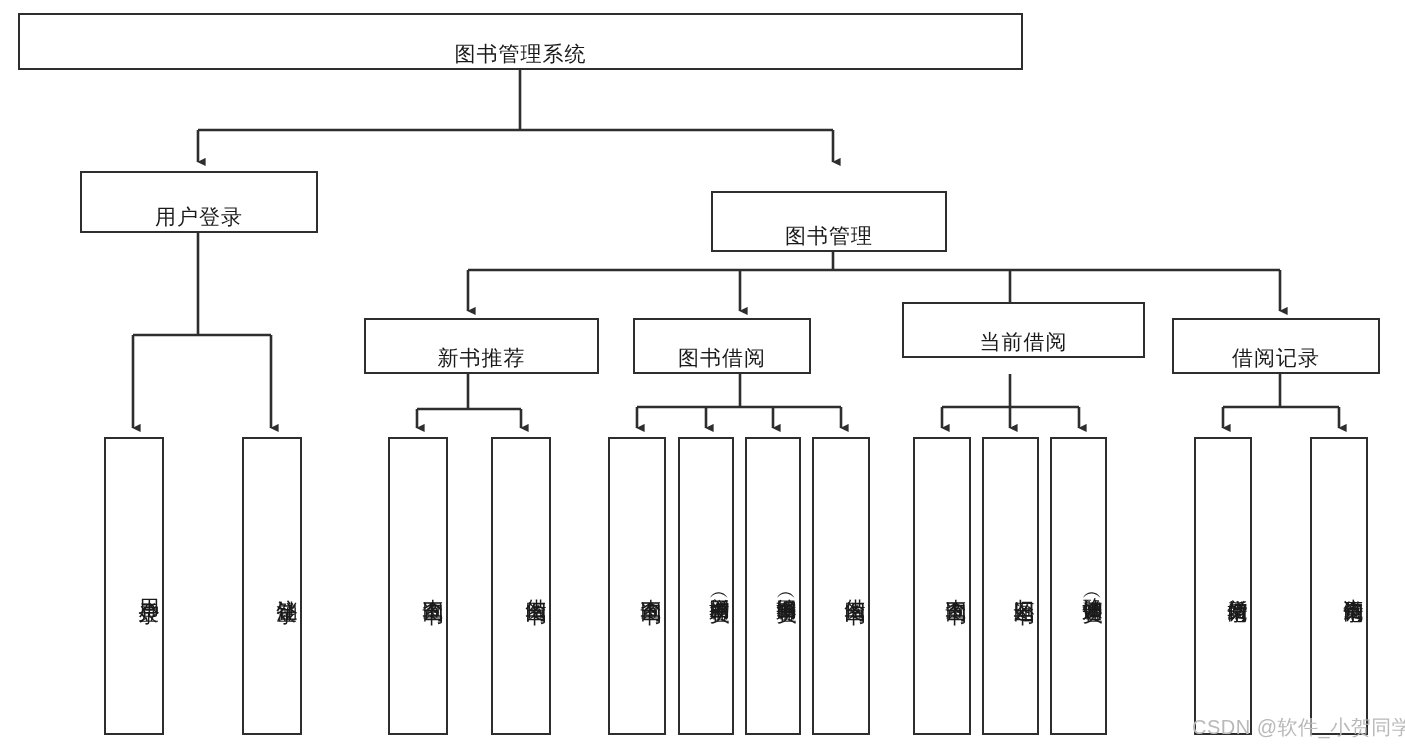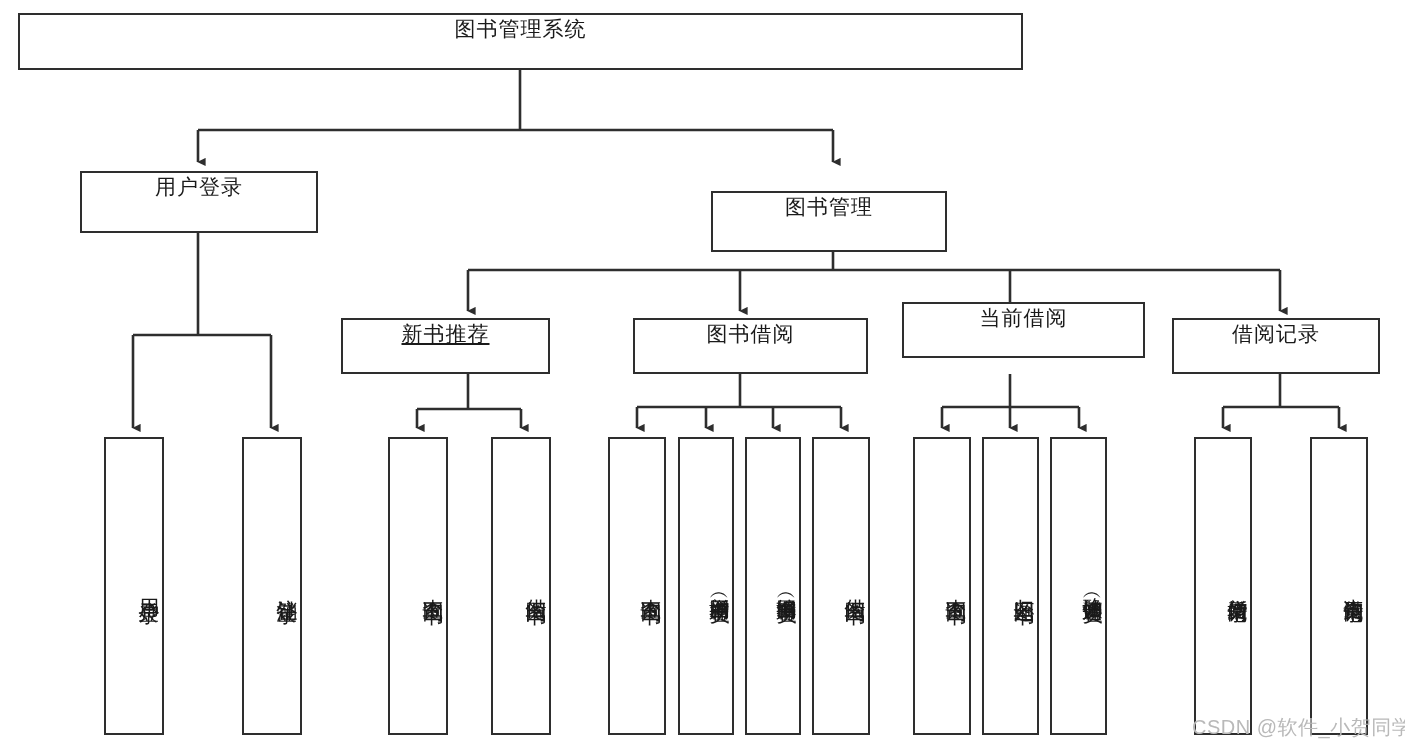--- a/index.html
+++ b/index.html
@@ -24,21 +24,21 @@
     width: 1405px;
     height: 747px;
     pointer-events: none;
   }
   .node {
     position: absolute;
     box-sizing: border-box;
     border: 2px solid #2e2e2e;
     background: #ffffff;
     display: flex;
-    align-items: flex-start;
+    align-items: flex-end;
     justify-content: center;
     color: #1a1a1a;
   }
   .node.horiz {
     font-size: 21px;
     letter-spacing: 1px;
   }
   .node.vert {
     writing-mode: vertical-rl;
     text-orientation: upright;
@@ -124,24 +124,24 @@
     <span class="label">图书管理系统</span>
   </div>
 
   <div class="node horiz" style="left:80px; top:171px; width:238px; height:62px;">
     <span class="label">用户登录</span>
   </div>
   <div class="node horiz" style="left:711px; top:171px; width:236px; height:61px;margin-top:20px;">
     <span class="label">图书管理</span>
   </div>
 
-  <div class="node horiz" style="left:341px; top:318px; width:209px; height:56px;text-decoration:underline;">
+  <div class="node horiz" style="left:364px; top:318px; width:235px; height:56px;">
     <span class="label">新书推荐</span>
   </div>
-  <div class="node horiz" style="left:633px; top:318px; width:235px; height:56px;">
+  <div class="node horiz" style="left:633px; top:318px; width:178px; height:56px;">
     <span class="label">图书借阅</span>
   </div>
   <div class="node horiz" style="left:902px; top:302px; width:243px; height:56px;">
     <span class="label">当前借阅</span>
   </div>
   <div class="node horiz" style="left:1172px; top:318px; width:208px; height:56px;">
     <span class="label">借阅记录</span>
   </div>
 
   <div class="node vert" style="left:104px; top:437px; width:60px; height:298px;">

